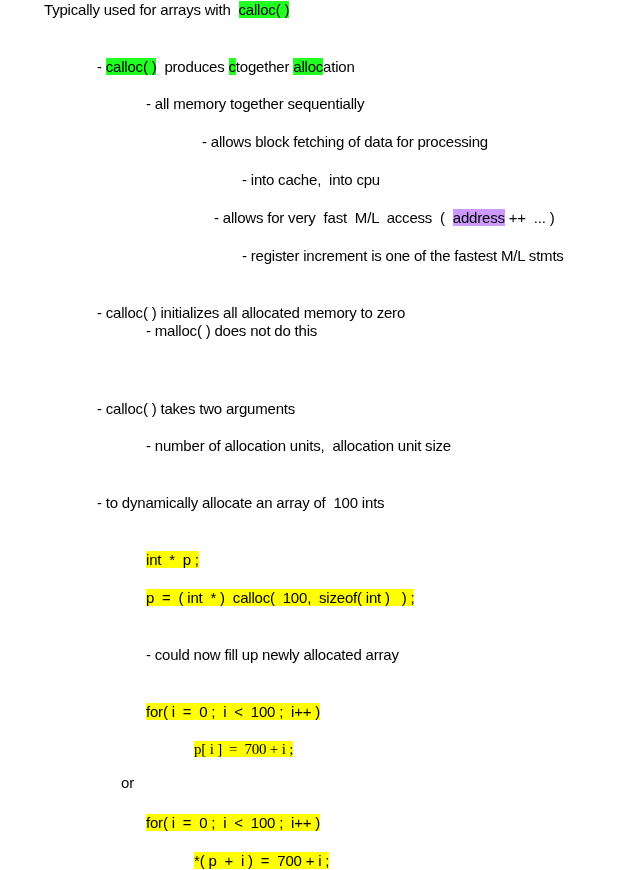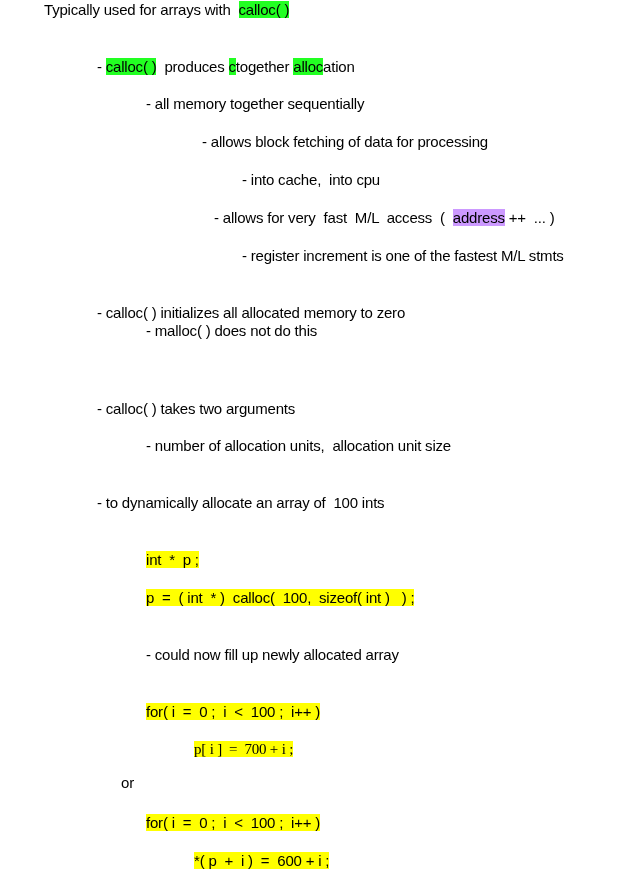--- a/index.html
+++ b/index.html
@@ -26,14 +26,14 @@
     <div class="line" style="left: 97px; top: 399px;"><span>- calloc( ) takes two arguments</span></div>
     <div class="line" style="left: 146px; top: 436px;"><span>- number of allocation units,  allocation unit size</span></div>
     <div class="line" style="left: 97px; top: 493px;"><span>- to dynamically allocate an array of  100 ints</span></div>
     <div class="line" style="left: 146px; top: 550px;"><span class="hl-yellow">int  *  p ;</span></div>
     <div class="line" style="left: 146px; top: 588px;"><span class="hl-yellow">p  =  ( int  * )  calloc(  100,  sizeof( int )   ) ;</span></div>
     <div class="line" style="left: 146px; top: 645px;"><span>- could now fill up newly allocated array</span></div>
     <div class="line" style="left: 146px; top: 702px;"><span class="hl-yellow">for( i  =  0 ;  i  &lt;  100 ;  i++ )</span></div>
     <div class="line" style="left: 194px; top: 740px; font-family: Liberation Serif, serif;"><span class="hl-yellow">p[ i ]  =  700 + i ;</span></div>
     <div class="line" style="left: 97px; top: 773px; margin-left: 24px;"><span>or</span></div>
     <div class="line" style="left: 146px; top: 813px;"><span class="hl-yellow">for( i  =  0 ;  i  &lt;  100 ;  i++ )</span></div>
-    <div class="line" style="left: 194px; top: 851px;"><span class="hl-yellow">*( p  +  i )  =  600 + i ;</span></div>
+    <div class="line" style="left: 194px; top: 851px;"><span class="hl-yellow">*( p  +  i )  =  700 + i ;</span></div>
   </div>
 
 </body></html>

